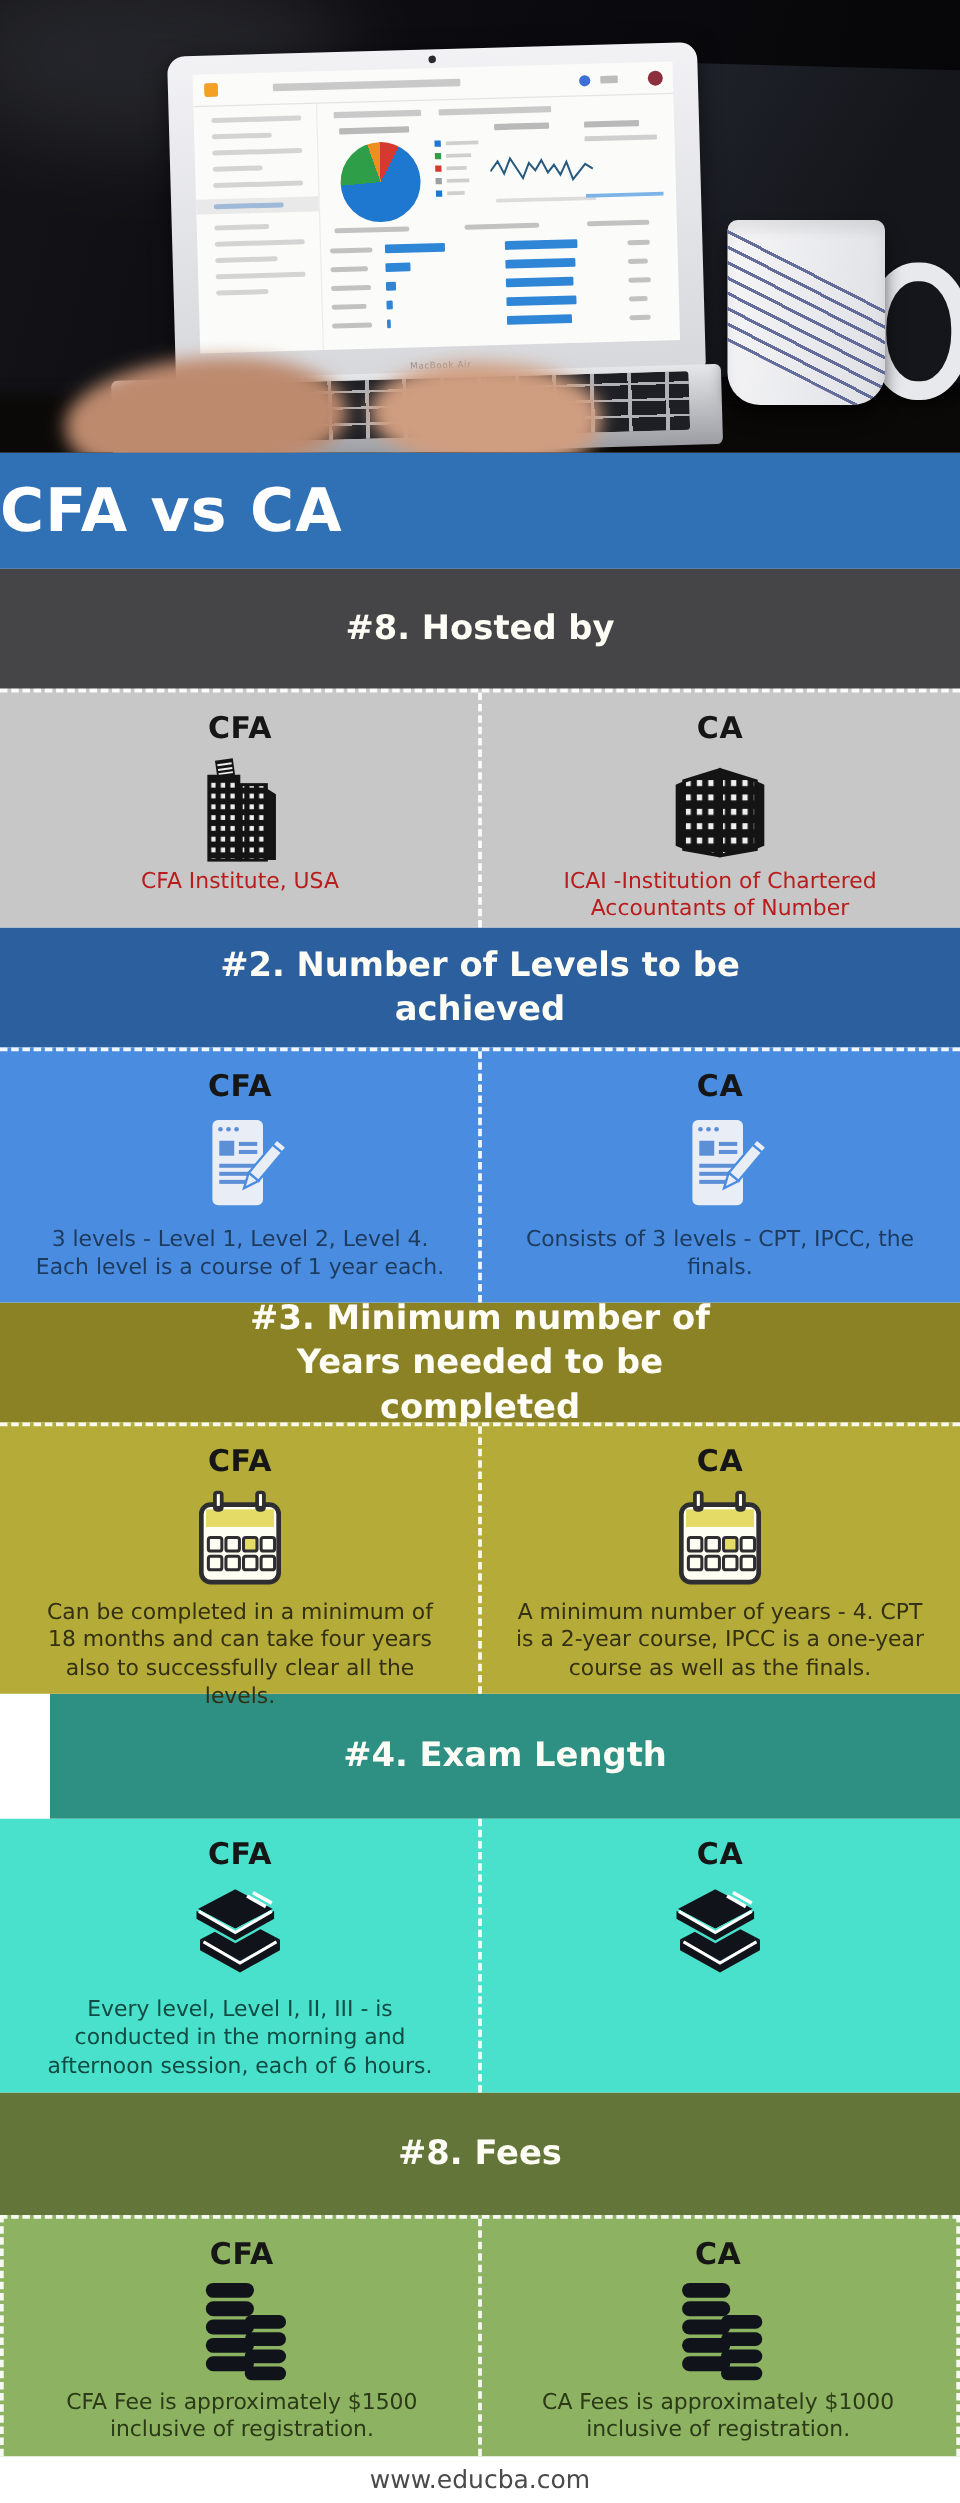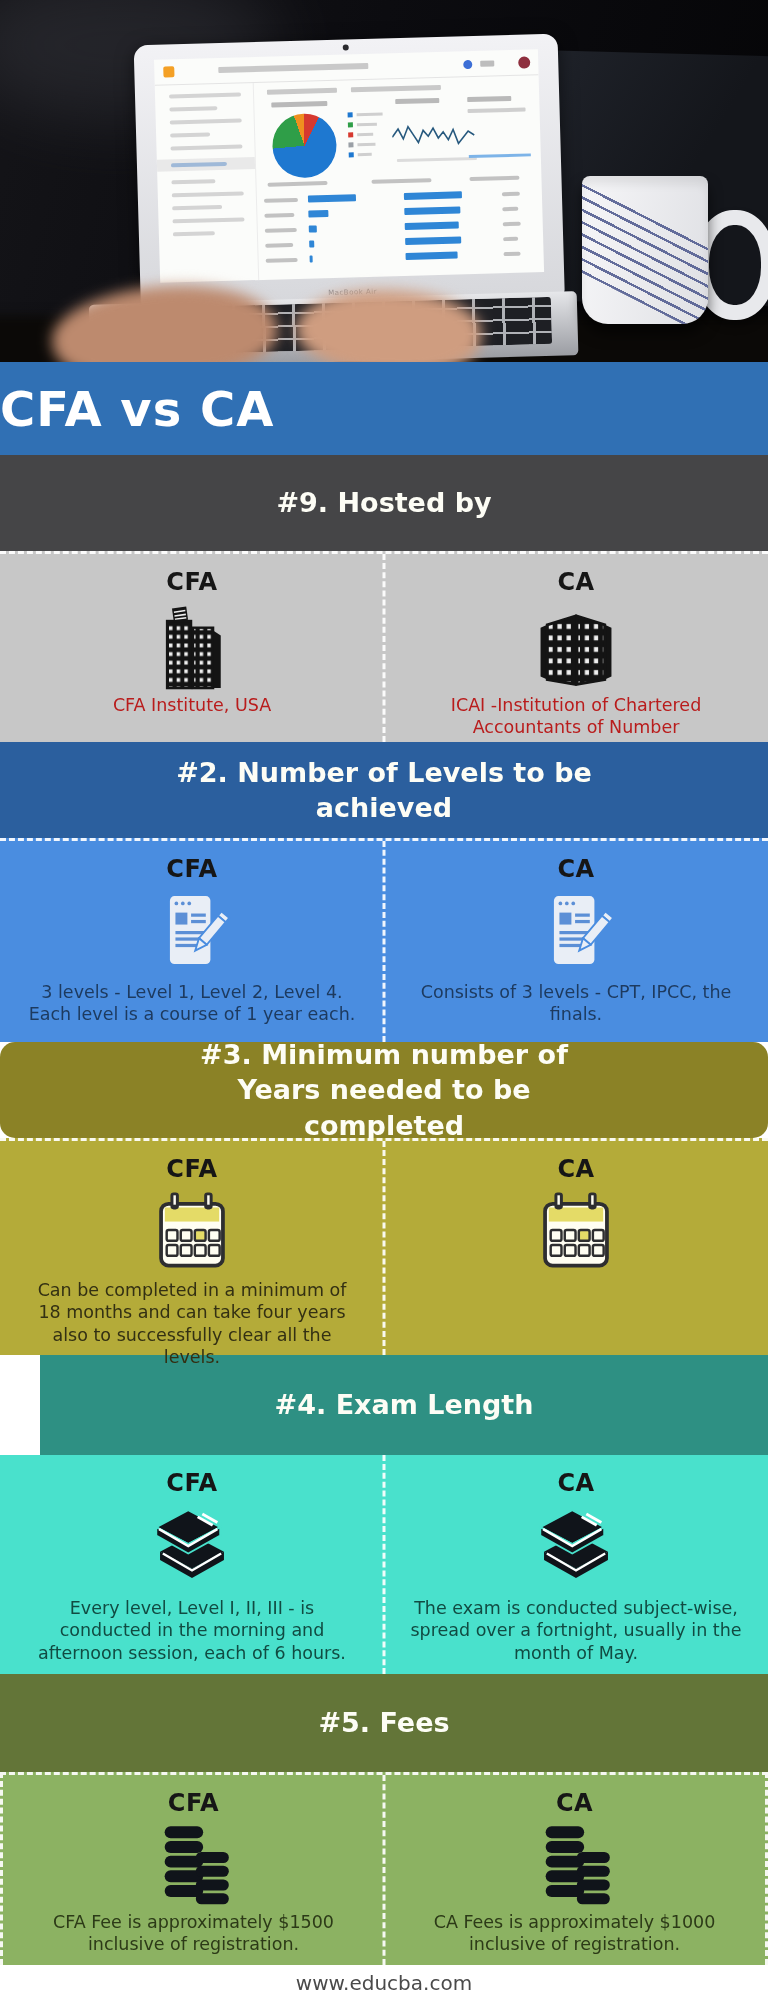--- a/index.html
+++ b/index.html
@@ -58,21 +58,21 @@
   .col h3{margin:6px 0 2px;font-size:24px;font-weight:bold;color:#161616;letter-spacing:.5px;}
   .icon-wrap{display:flex;align-items:center;justify-content:center;}
   .col p{margin:4px auto 0;font-size:17.5px;line-height:1.28;font-weight:500;max-width:336px;}
 
   .s1h{height:96px;background:#454547;}
   .s1b{height:188px;background:#c7c7c7;}
   .s1b p{color:#b91c1c;}
   .s2h{height:96px;background:#2b5f9e;}
   .s2b{height:201px;background:#4a8de0;}
   .s2b p{color:#1d3a5f;}
-  .s3h{height:96px;background:#8b8226;border-radius:15px;}
+  .s3h{height:96px;background:#8b8226;}
   .s3b{height:214px;background:#b4ab39;}
   .s3b p{color:#333013;}
   .s4h{height:100px;background:#2e9083;margin-left:40px;}
   .s4b{height:219px;background:#49e1cc;}
   .s4b p{color:#114b42;}
   .s5h{height:98px;background:#637538;}
   .s5b{height:190px;background:#8cb262;}
   .s5b p{color:#2c3a17;}
 
   .footer{height:35px;background:#ffffff;display:flex;align-items:center;justify-content:center;}
@@ -184,21 +184,21 @@
         <div class="mug-stripes"></div>
       </div>
     </div>
   </div>
 
   <div class="banner">
     <h1>CFA vs CA</h1>
   </div>
 
   <div class="sec-hd s1h">
-      <span>#9. Hosted by</span>
+      <span>#8. Hosted by</span>
     </div>
   <div class="sec-bd s1b dot-top">
     <div class="col">
       <h3>CFA</h3>
       <div class="icon-wrap">
         <svg width="96" height="92" viewBox="0 0 100 96">
           <defs>
             <pattern id="winA" width="8" height="9" patternUnits="userSpaceOnUse">
               <rect width="8" height="9" fill="#141414"></rect>
                 <rect x="2" y="2.5" width="3.6" height="4" fill="#efefef"></rect>
@@ -335,20 +335,21 @@
               <rect x="38" y="48" width="11.5" height="11.5" rx="2"></rect>
             <rect x="53" y="48" width="11.5" height="11.5" rx="2" fill="#e4db67"></rect>
               <rect x="68" y="48" width="11.5" height="11.5" rx="2"></rect>
             <rect x="23" y="64" width="11.5" height="11.5" rx="2"></rect>
               <rect x="38" y="64" width="11.5" height="11.5" rx="2"></rect>
             <rect x="53" y="64" width="11.5" height="11.5" rx="2"></rect>
               <rect x="68" y="64" width="11.5" height="11.5" rx="2"></rect>
           </g>
         </svg>
       </div>
+      <p>A minimum number of years - 4. CPT is a 2-year course, IPCC is a one-year course as well as the finals.</p>
     </div>
   </div>
 
   <div class="sec-hd s4h">
       <span>#4. Exam Length</span>
     </div>
   <div class="sec-bd s4b">
     <div class="col">
       <h3>CFA</h3>
       <div class="icon-wrap">
@@ -381,26 +382,25 @@
           <polyline points="19,58 50,76 81,58" fill="none" stroke="#fff" stroke-width="2.6"></polyline>
           <g fill="#10141a" stroke="#49e1cc" stroke-width="2">
             <polygon points="46,12 80,30 46,48 12,30"></polygon>
             <polygon points="12,30 12,39 46,58 80,39 80,30 46,48"></polygon>
           </g>
           <polyline points="15,32 46,50 77,32" fill="none" stroke="#fff" stroke-width="2.6"></polyline>
           <line x1="56" y1="19" x2="72" y2="28" stroke="#fff" stroke-width="3"></line>
           <line x1="61" y1="16" x2="77" y2="25" stroke="#fff" stroke-width="3"></line>
         </svg>
       </div>
-      <p>The exam is conducted subject-wise, spread over a fortnight, usually in the month of May.</p>
     </div>
   </div>
 
   <div class="sec-hd s5h">
-      <span>#5. Fees</span>
+      <span>#8. Fees</span>
     </div>
   <div class="sec-bd s5b dot-top dot-sides">
     <div class="col">
       <h3>CFA</h3>
       <div class="icon-wrap">
         <svg width="92" height="88" viewBox="0 0 100 96">
           <g fill="#10141a">
             <rect x="18" y="8" width="42" height="13" rx="6.5"></rect>
             <rect x="18" y="24" width="42" height="13" rx="6.5"></rect>
             <rect x="18" y="40" width="42" height="13" rx="6.5"></rect>

